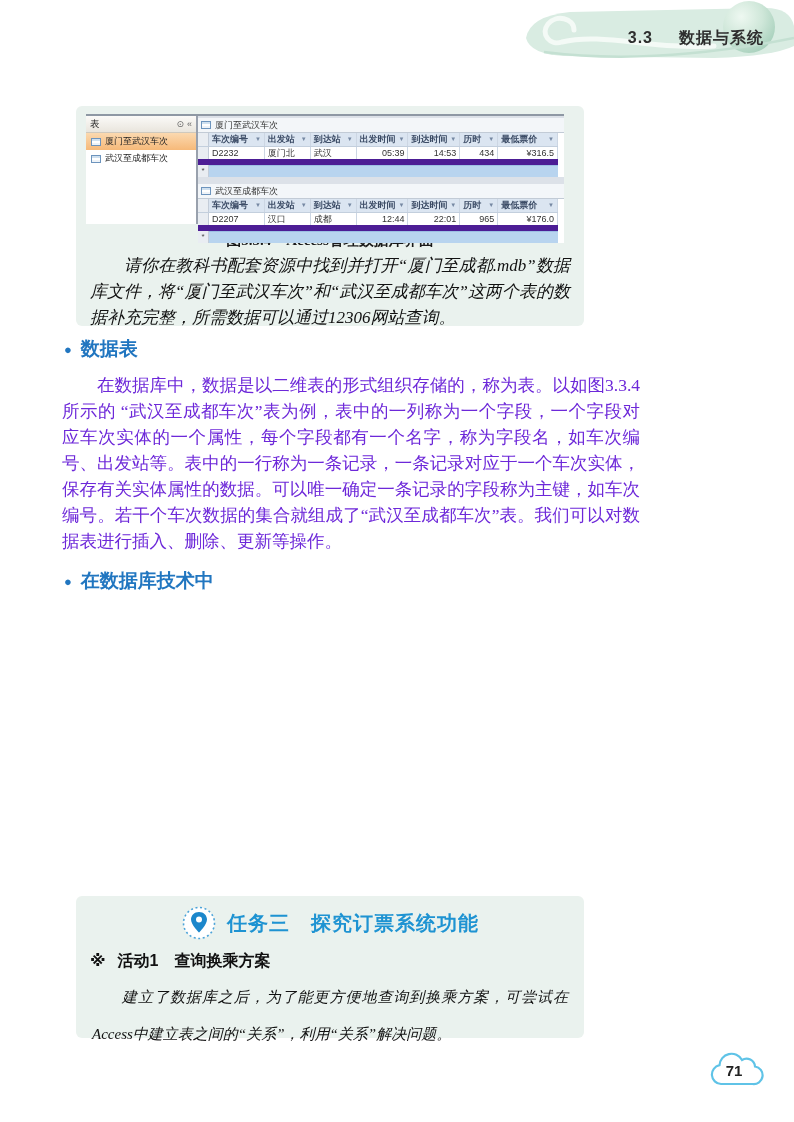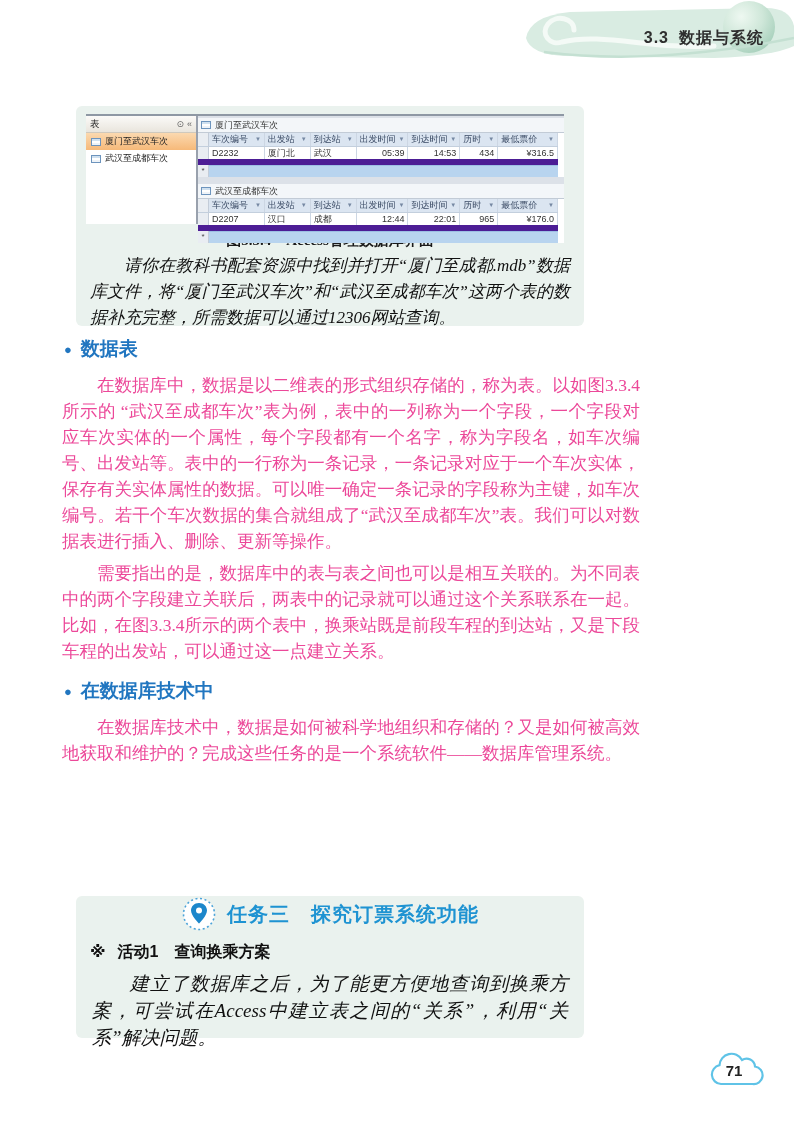--- a/index.html
+++ b/index.html
@@ -1,21 +1,21 @@
 <!DOCTYPE html>
 <html><head>
 <meta charset="utf-8">
 <style>
   html,body{margin:0;padding:0;background:#888;}
   .page{position:relative;width:794px;height:1122px;background:#ffffff;margin:0 auto;
         font-family:"Liberation Serif","DejaVu Serif",serif;overflow:hidden;}
 
   
   .hdr{position:absolute;top:0;right:0;width:290px;height:80px;}
-  .hdr-text{position:absolute;top:28px;right:30px;display:flex;gap:10px;align-items:baseline;
+  .hdr-text{position:absolute;top:28px;right:30px;display:flex;gap:26px;align-items:baseline;
             font-family:"Liberation Sans","DejaVu Sans",sans-serif;font-weight:bold;
             font-size:16px;color:#2e2e2e;letter-spacing:1px;}
 
   
   .figbox{position:absolute;left:76px;top:106px;width:508px;height:220px;
           background:#eaf2ee;border-radius:6px;}
   .fig-shot{position:relative;margin:8px 0 0 10px;width:478px;height:110px;background:#fff;
             display:flex;border-top:2px solid #8e98a4;box-sizing:border-box;
             font-family:"Liberation Sans","DejaVu Sans",sans-serif;}
   
@@ -36,50 +36,50 @@
   .tview{background:#fff;}
   .tabbar{height:14px;display:flex;align-items:center;gap:4px;padding-left:3px;
           background:#f3f6f9;border-bottom:1px solid #c2cbd6;font-size:9px;color:#333;}
   .grid{width:360px;background:#fff;}
   .g-row{display:flex;height:12px;line-height:12px;font-size:9px;color:#333;}
   .g-head{height:13px;line-height:13px;background:#dbe5f1;border-bottom:1px solid #c3cfdd;}
   .g-sel{width:10px;flex:0 0 auto;background:#e9edf2;border-right:1px solid #c3ccd8;
          font-size:8px;text-align:center;color:#444;line-height:11px;}
   .g-c{border-right:1px solid #ccd6e3;padding:0 3px;box-sizing:border-box;overflow:hidden;
        white-space:nowrap;}
-  .g-head .g-c{display:flex;justify-content:space-between;align-items:center;color:#3c4c66;}
+  .g-head .g-c{display:flex;justify-content:space-between;align-items:center;color:#3c4c66;font-weight:bold;}
   .dd{font-size:6px;color:#7688a3;}
   .c1{width:56px}.c2{width:46px}.c3{width:46px}.c4{width:52px}.c5{width:52px}.c6{width:38px}.c7{width:60px}
   .num{text-align:right;display:block;}
   .g-data{border-bottom:6px solid #4c1d95;}
   .g-new .fill{flex:1;background:#b8d4ef;border-top:1px solid #9dbfe4;}
 
   .fig-caption{margin-top:7px;text-align:center;font-family:Liberation Serif, serif;
                font-weight:bold;font-size:15px;color:#1a1a1a;}
   .fig-note{margin:3px 14px 0 14px;font-style:italic;font-size:17px;line-height:26px;
             text-indent:2em;text-align:justify;color:#111;}
 
   
   .bodycol{position:absolute;left:62px;top:336px;width:578px;}
   .sec-h{display:flex;align-items:center;gap:9px;font-family:"Liberation Sans","DejaVu Sans",sans-serif;
          font-weight:bold;font-size:19px;color:#2176c0;margin:14px 0 10px 2px;}
   .sec-h:first-child{margin-top:0;}
   .sec-h .bullet{font-size:13px;line-height:1;}
   .body-p{font-size:17.5px;line-height:26px;text-indent:2em;text-align:justify;
-          color:#ec4899;margin:0 0 6px 0;}
+          color:#6d28d9;margin:0 0 6px 0;}
 
   
   .taskbox{position:absolute;left:76px;top:896px;width:508px;height:142px;
            background:#eaf2ee;border-radius:6px;}
-  .task-row{display:flex;align-items:center;justify-content:center;gap:10px;}
+  .task-row{display:flex;align-items:center;justify-content:center;gap:10px;padding-top:9px;}
   .task-title{font-family:"Liberation Sans","DejaVu Sans",sans-serif;font-weight:bold;
               font-size:20px;color:#1e93d2;letter-spacing:1px;}
   .act-h{margin:10px 0 0 14px;font-family:"Liberation Sans","DejaVu Sans",sans-serif;
          font-weight:bold;font-size:16px;color:#111;display:flex;gap:12px;align-items:baseline;}
-  .act-body{margin:7px 16px 0 16px;font-style:italic;font-size:19px;line-height:27px;
+  .act-body{margin:7px 16px 0 16px;font-style:italic;font-size:15px;line-height:37px;
             text-indent:2em;text-align:justify;color:#111;}
 
   
   .cloud{position:absolute;left:704px;top:1048px;width:64px;height:48px;}
 </style>
 </head>
 <body>
 
 <div class="page">
 
@@ -236,26 +236,24 @@
     <div class="fig-caption">图3.3.4　Access管理数据库界面</div>
     <div class="fig-note">请你在教科书配套资源中找到并打开“厦门至成都.mdb”数据库文件，将“厦门至武汉车次”和“武汉至成都车次”这两个表的数据补充完整，所需数据可以通过12306网站查询。</div>
   </div>
 
   <div class="bodycol">
     <div class="sec-h">
       <span class="bullet">●</span>
       <span>数据表</span>
     </div>
     <p class="body-p">在数据库中，数据是以二维表的形式组织存储的，称为表。以如图3.3.4所示的 “武汉至成都车次”表为例，表中的一列称为一个字段，一个字段对应车次实体的一个属性，每个字段都有一个名字，称为字段名，如车次编号、出发站等。表中的一行称为一条记录，一条记录对应于一个车次实体，保存有关实体属性的数据。可以唯一确定一条记录的字段称为主键，如车次编号。若干个车次数据的集合就组成了“武汉至成都车次”表。我们可以对数据表进行插入、删除、更新等操作。</p>
-    <p class="body-p">需要指出的是，数据库中的表与表之间也可以是相互关联的。为不同表中的两个字段建立关联后，两表中的记录就可以通过这个关系联系在一起。比如，在图3.3.4所示的两个表中，换乘站既是前段车程的到达站，又是下段车程的出发站，可以通过这一点建立关系。</p>
     <div class="sec-h">
       <span class="bullet">●</span>
       <span>在数据库技术中</span>
     </div>
-    <p class="body-p">在数据库技术中，数据是如何被科学地组织和存储的？又是如何被高效地获取和维护的？完成这些任务的是一个系统软件——数据库管理系统。</p>
   </div>
 
   <div class="taskbox">
     <div class="task-row">
       <svg width="36" height="36" viewBox="0 0 36 36">
         <circle cx="18" cy="18" r="15.5" fill="#ffffff" stroke="#4da4d9" stroke-width="1.6" stroke-dasharray="2 2.6"></circle>
         <path d="M18 7 c-4.7 0 -8 3.4 -8 7.6 c0 5.4 8 13 8 13 s8 -7.6 8 -13 c0 -4.2 -3.3 -7.6 -8 -7.6 z" fill="#1c87cb"></path>
         <circle cx="18" cy="14.6" r="3" fill="#ffffff"></circle>
       </svg>
       <span class="task-title">任务三　探究订票系统功能</span>

